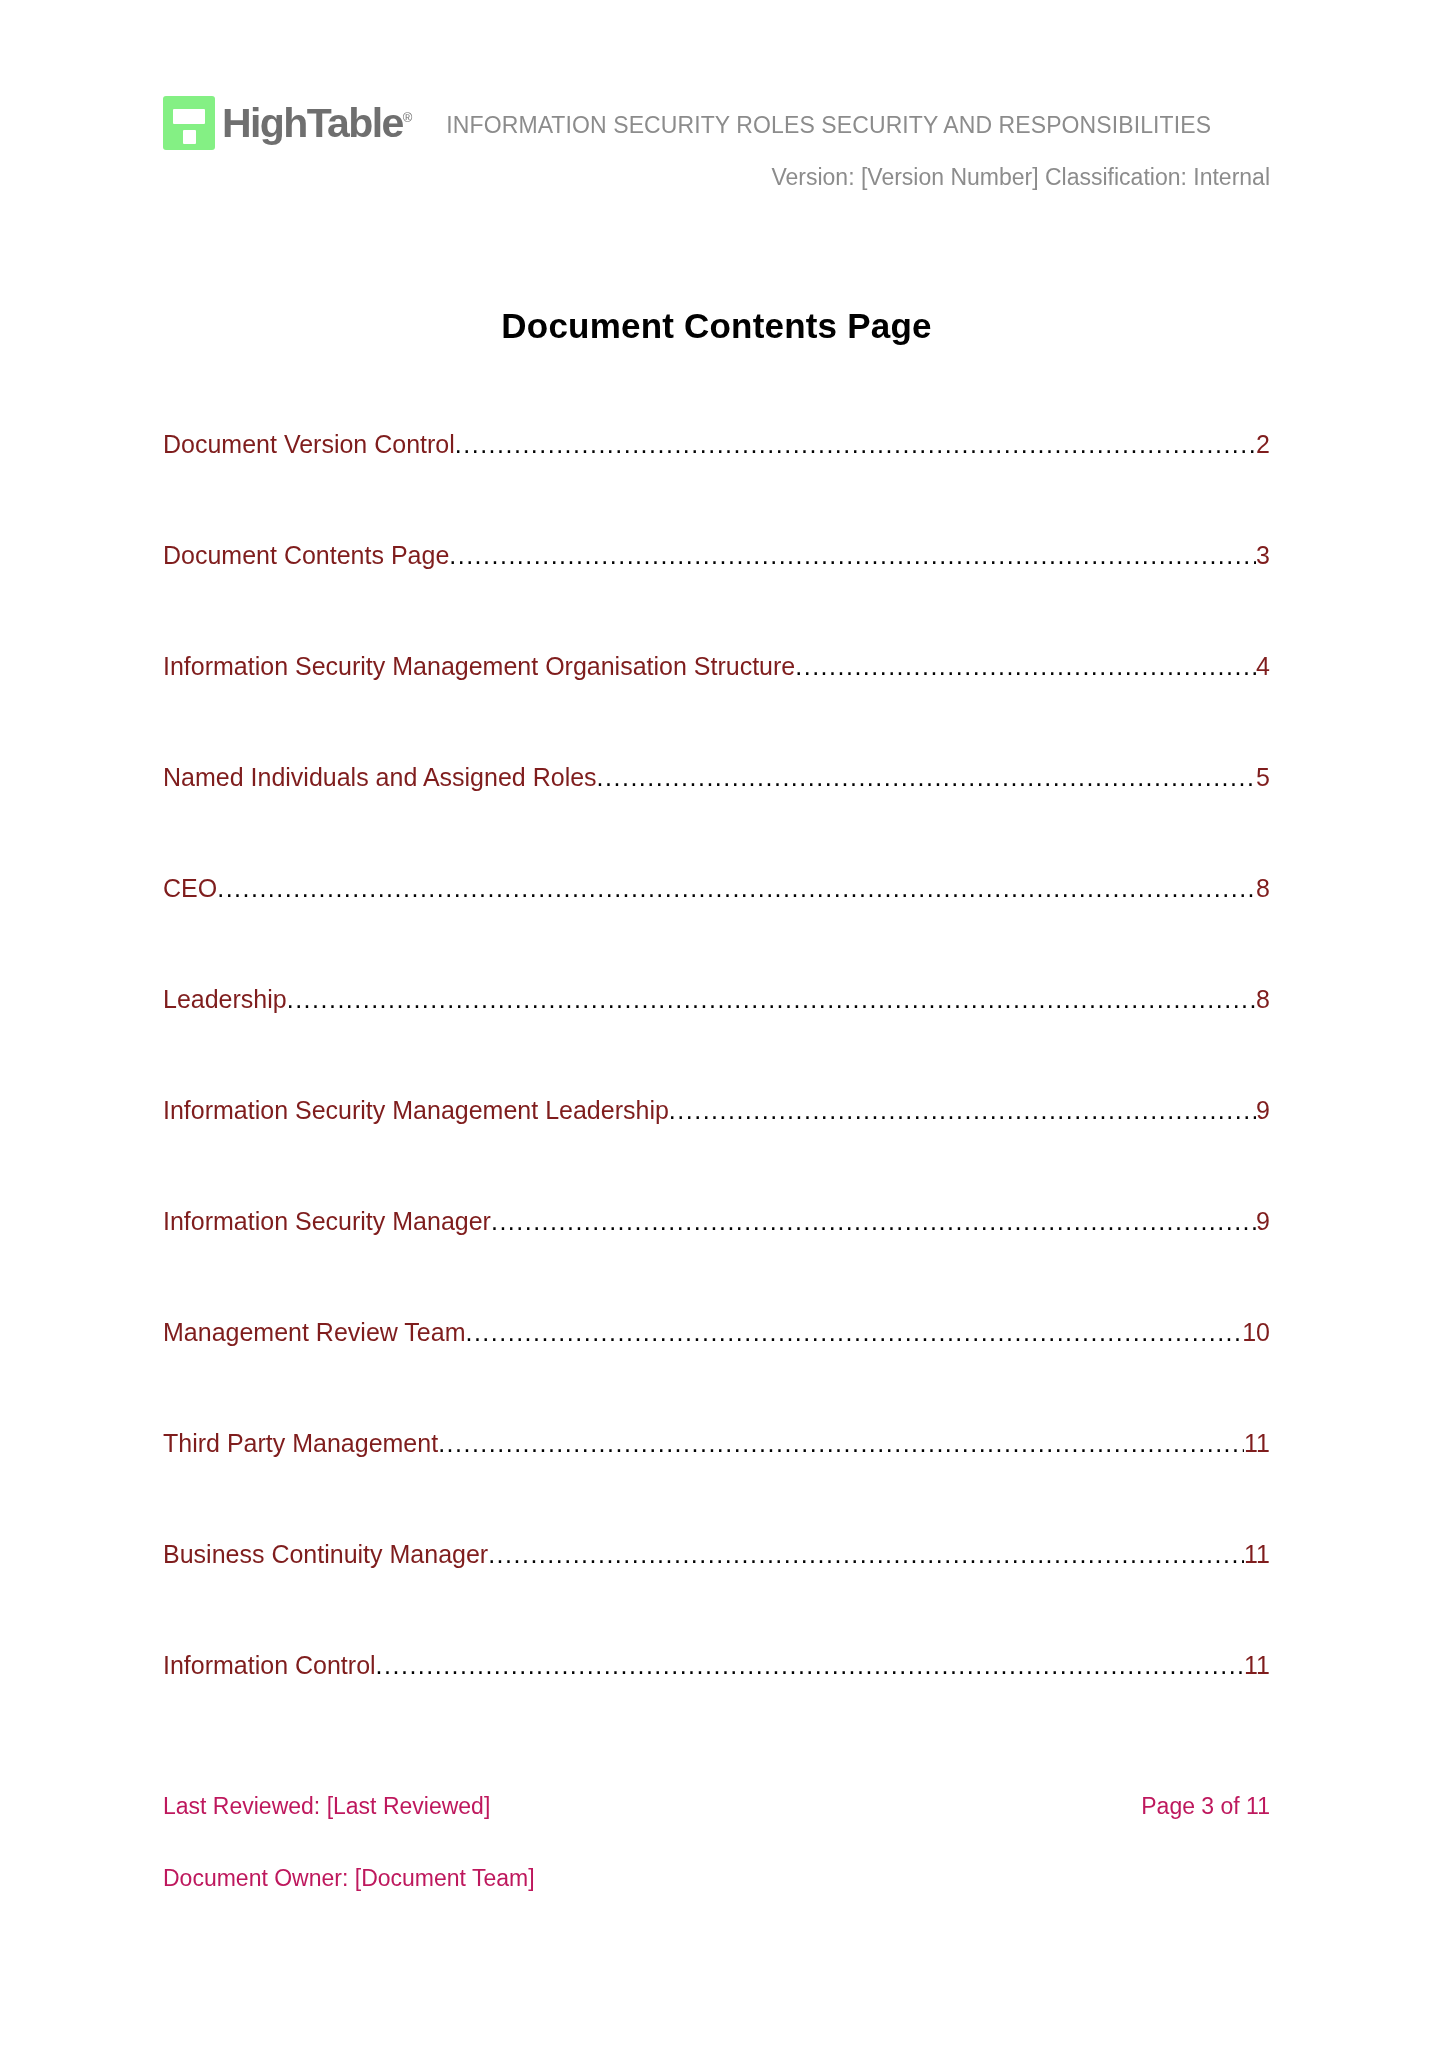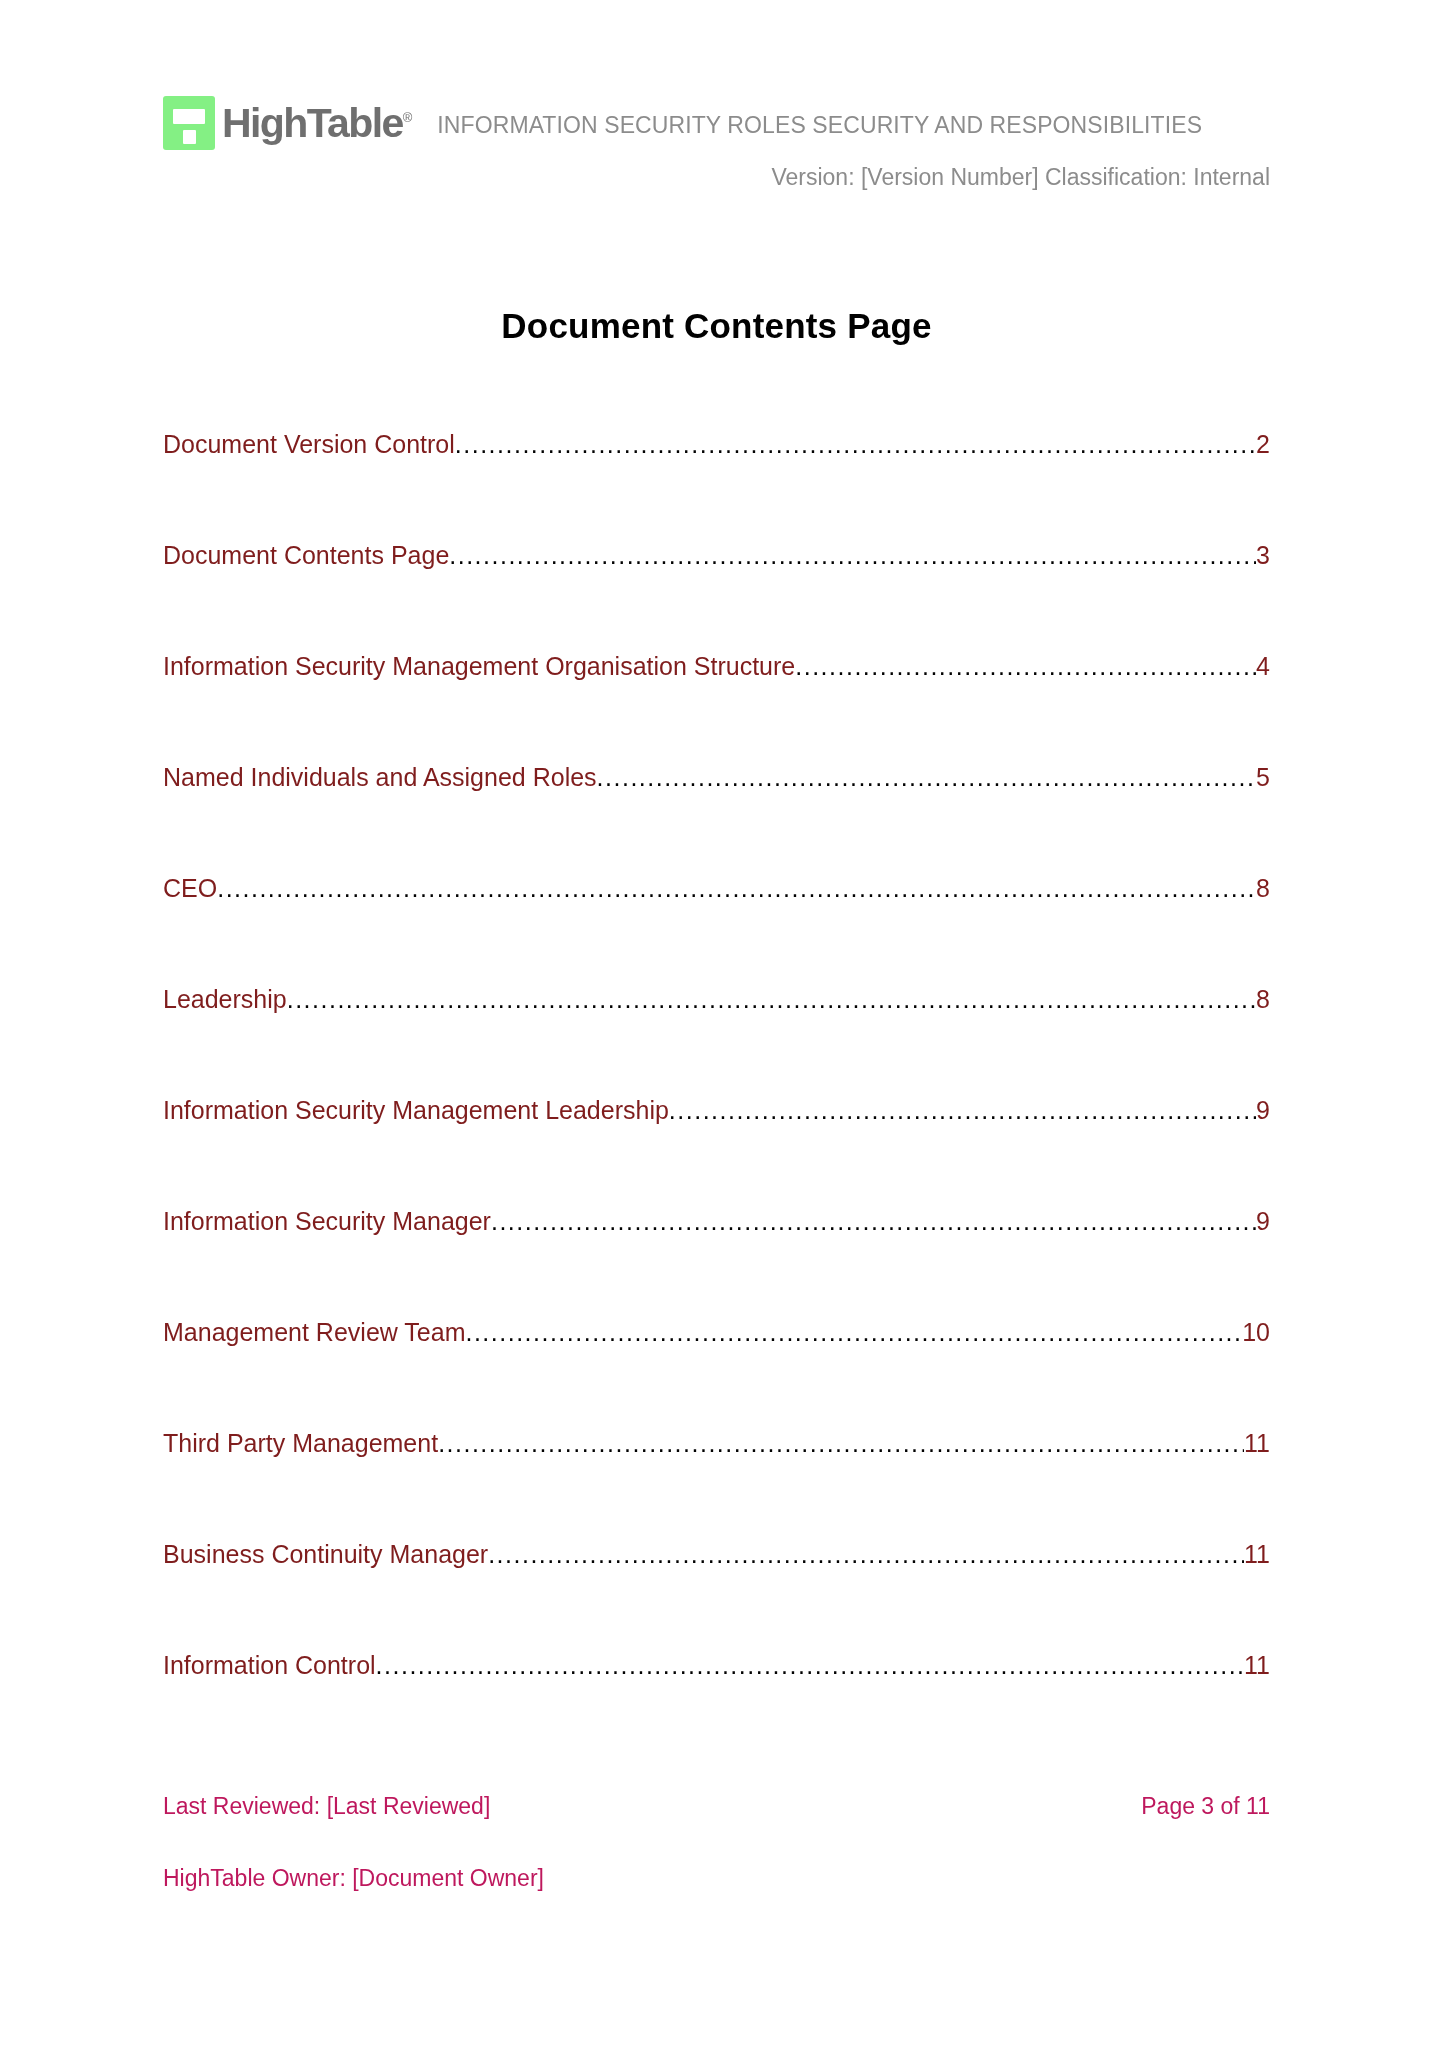--- a/index.html
+++ b/index.html
@@ -32,21 +32,21 @@
   .header-row {
     display: flex;
     align-items: center;
     padding-left: 163px;
     padding-right: 163px;
   }
   .logo {
     display: flex;
     align-items: center;
     flex: 0 0 auto;
-    margin-right: 25px;
+    margin-right: 34px;
   }
   .logo-mark {
     width: 52px;
     height: 54px;
     background: #84f084;
     border-radius: 3px;
     position: relative;
     flex: 0 0 auto;
   }
   .logo-mark .bar {
@@ -254,17 +254,17 @@
         <span class="toc-page">11</span>
       </div>
     </div>
 
   <div class="doc-footer">
     <div class="footer-row">
       <div class="footer-left">Last Reviewed: [Last Reviewed]</div>
       <div class="footer-right">Page 3 of 11</div>
     </div>
     <div class="footer-row">
-      <div class="footer-left">HighTable Owner: [Document Owner]</div>
+      <div class="footer-left">Document Owner: [Document Team]</div>
     </div>
   </div>
 
 </div>
 
 </body></html>

